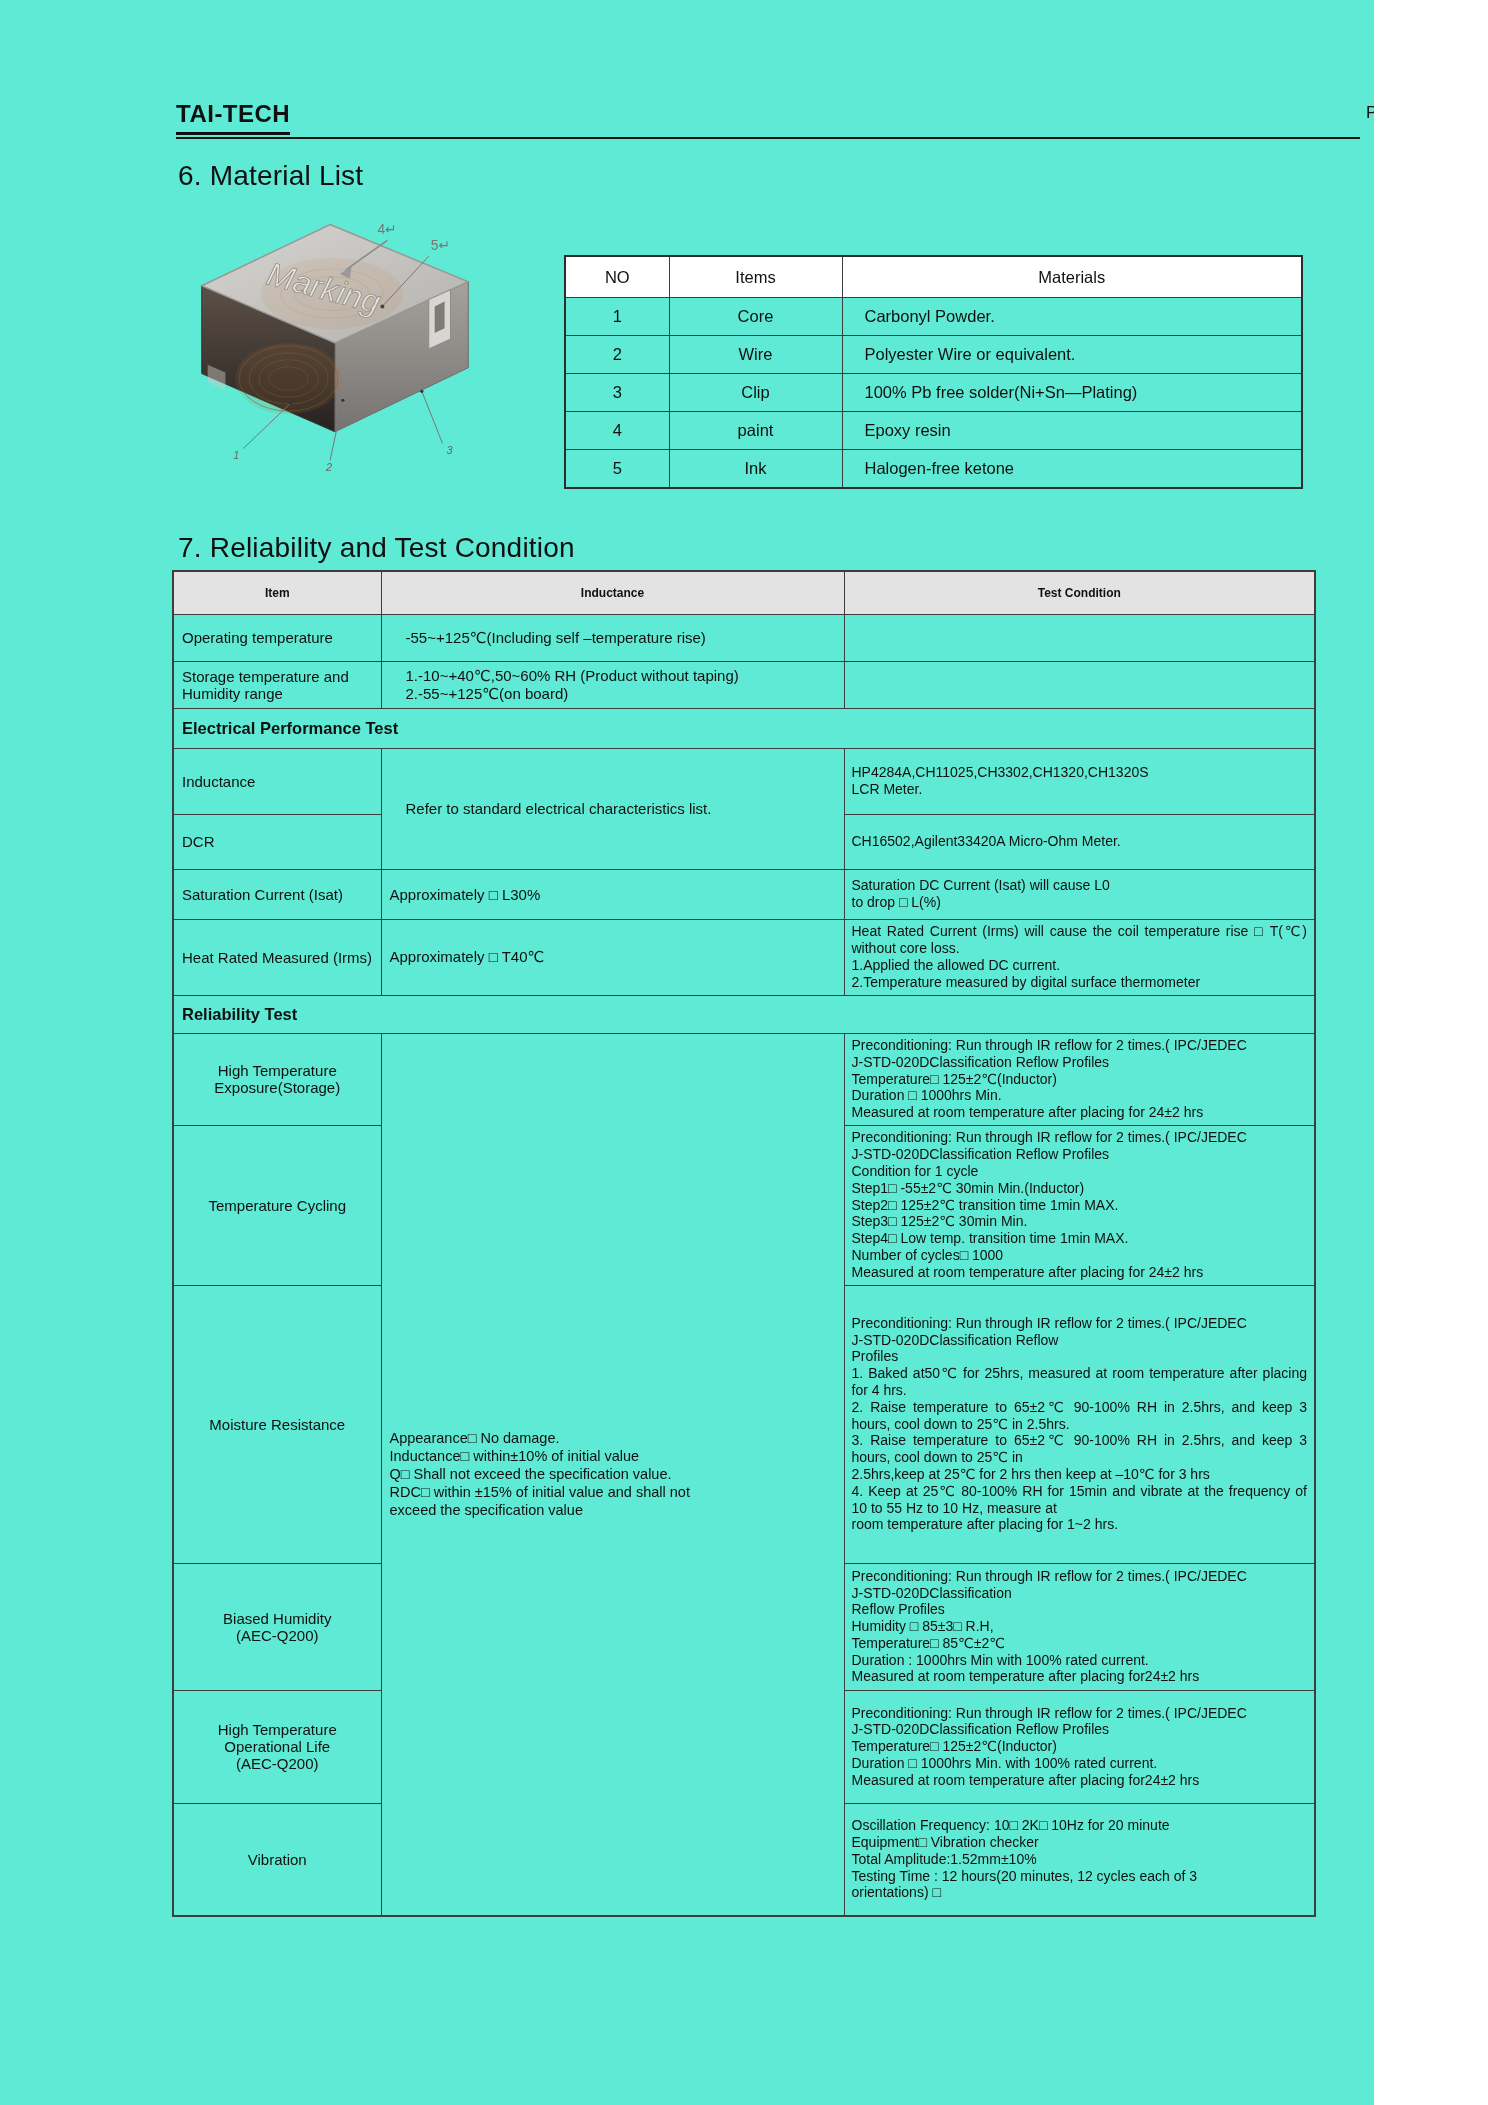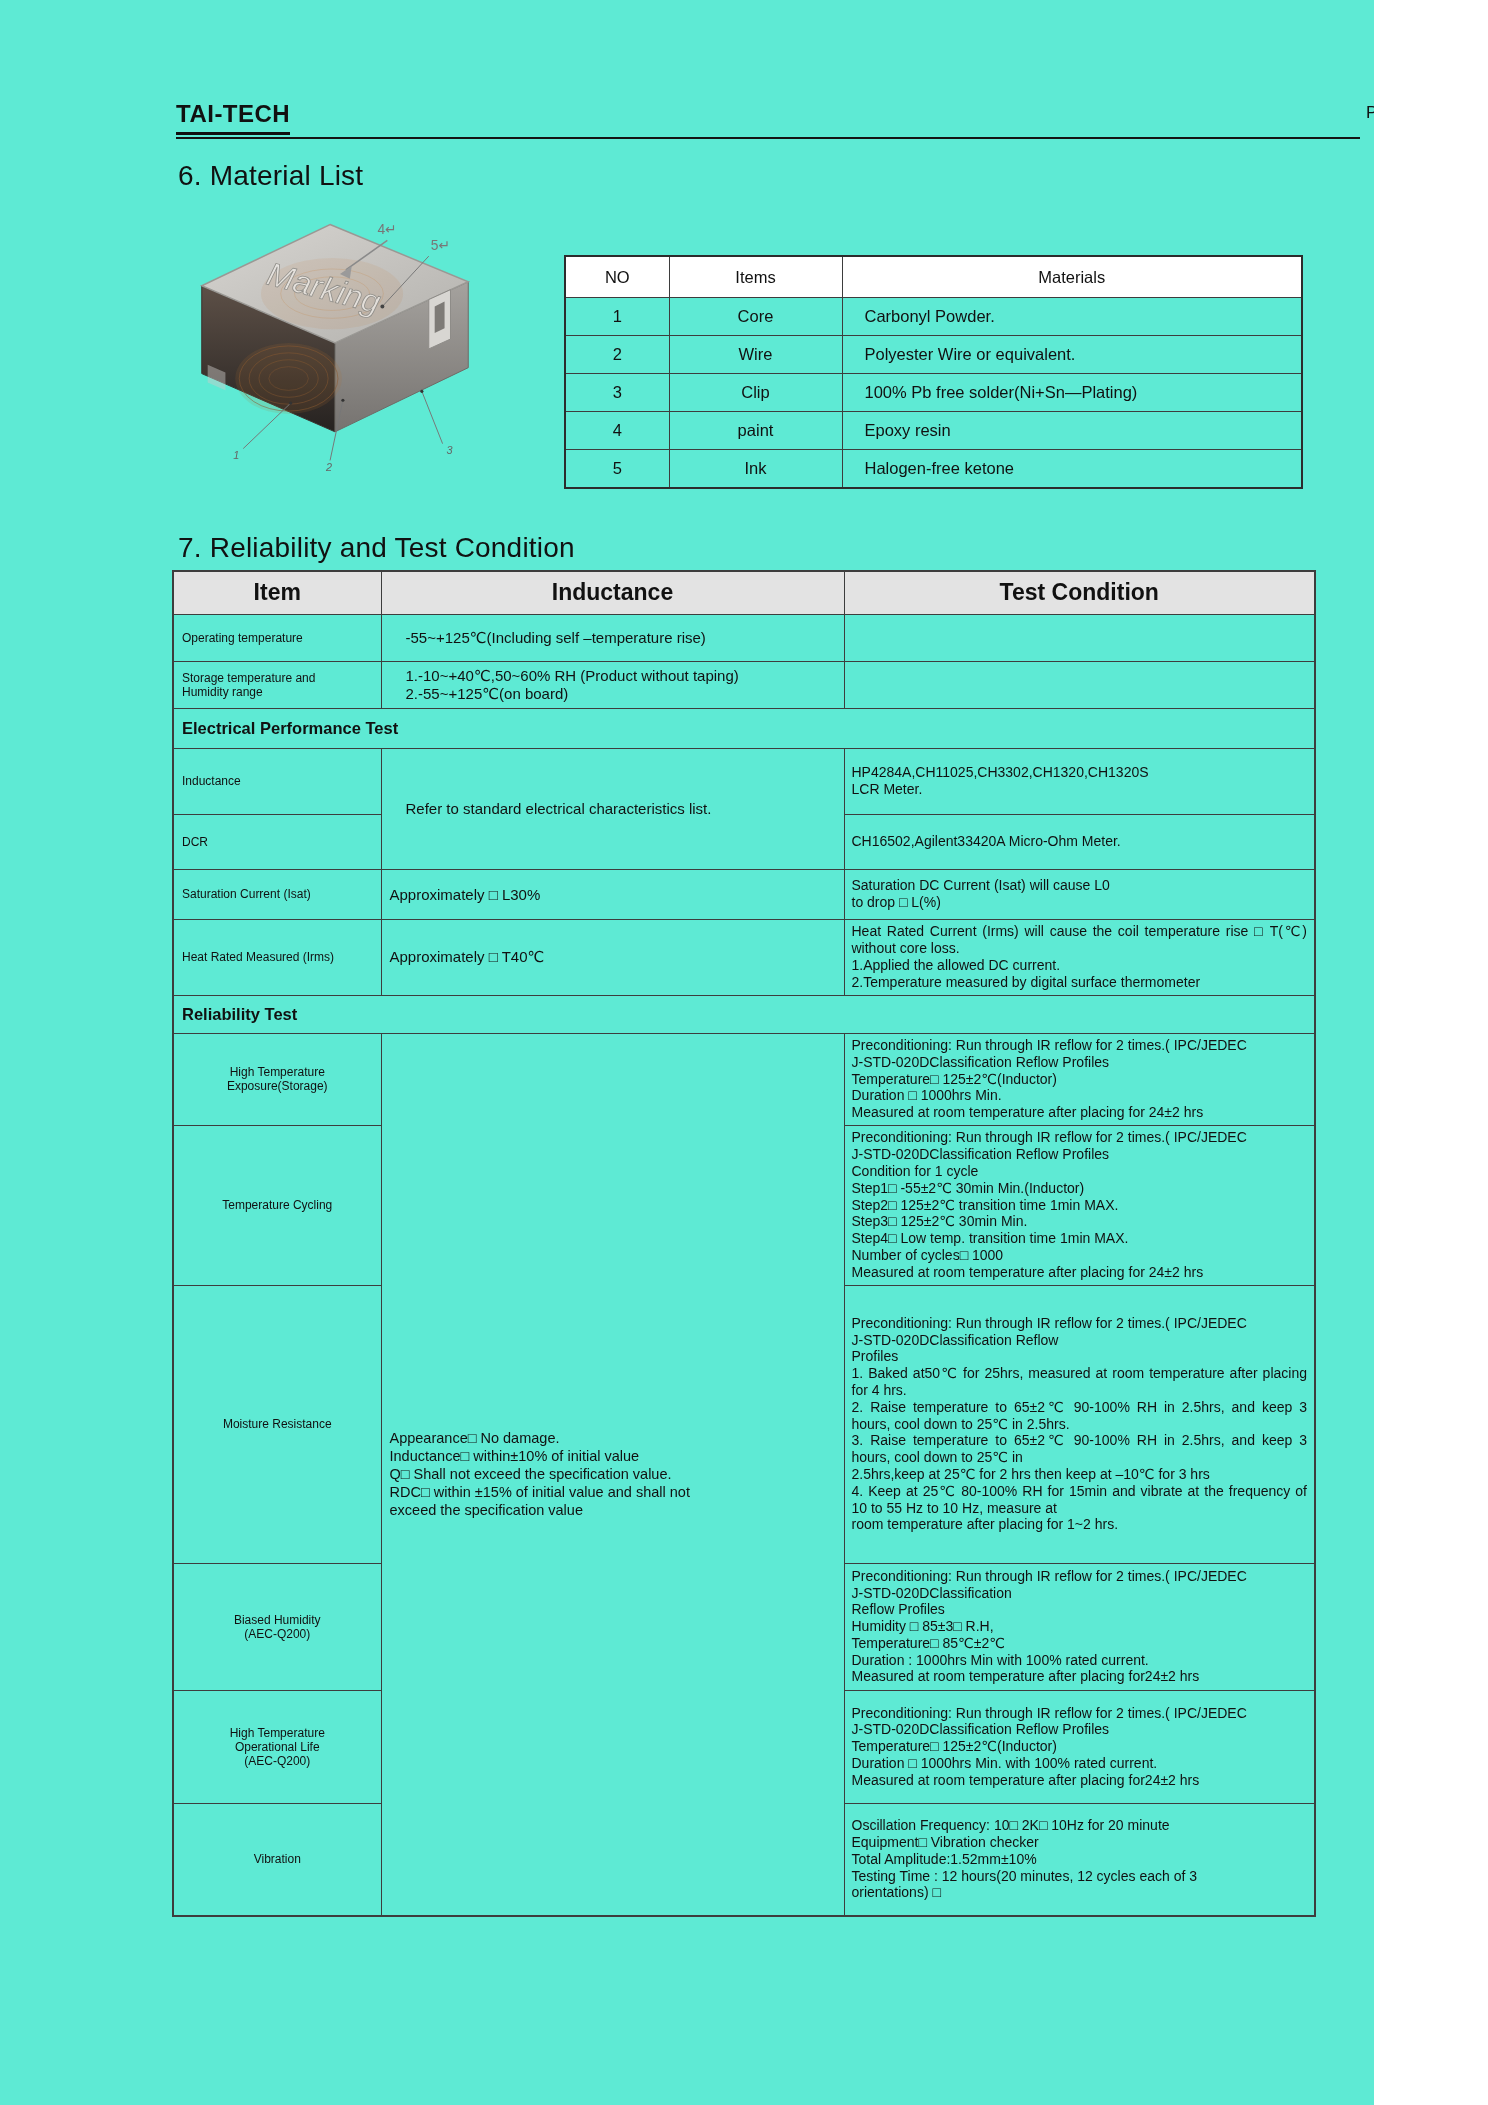--- a/index.html
+++ b/index.html
@@ -19,23 +19,23 @@
   
   table{border-collapse:collapse;table-layout:fixed;}
   td,th{border:1.6px solid #3d3d3d;overflow:hidden;vertical-align:middle;}
   .mat{position:absolute;left:564px;top:255px;width:737px;border:2.2px solid #2c2c2c;}
   .mat th{background:#fff;font-weight:normal;font-size:16.5px;height:38px;text-align:center;}
   .mat td{font-size:16.5px;height:35px;}
   .mat .c{text-align:center;}
   .mat .l{text-align:left;padding:0 22px;}
 
   .rel{position:absolute;left:172px;top:570px;width:1142px;border:2.2px solid #3d3d3d;}
-  .rel th{background:#e3e3e3;font-weight:bold;font-size:23px;text-align:center;margin-top:19px;}
+  .rel th{background:#e3e3e3;font-weight:bold;font-size:12px;text-align:center;margin-top:19px;}
   .section-row{font-weight:bold;font-size:16.5px;text-align:left;padding:4px 8px;}
-  .item-cell{font-size:12px;padding:6px 8px;text-align:left;}
+  .item-cell{font-size:15px;padding:6px 8px;text-align:left;}
   .item-center{text-align:center;}
   .perf-cell{font-size:15px;padding:3px 8px 3px 24px;text-align:left;margin-left:20px;}
   .perf-merged{font-size:14.5px;padding:3px 4px 3px 8px;line-height:1.25;text-align:left;}
   .cond-cell{font-size:14px;padding:3px 7px;line-height:1.2;text-align:left;}
   .pre{white-space:pre-line;}
   .just{text-align:justify;}
 
   
   .fig{position:absolute;left:182px;top:208px;width:306px;height:268px;}
 </style>

